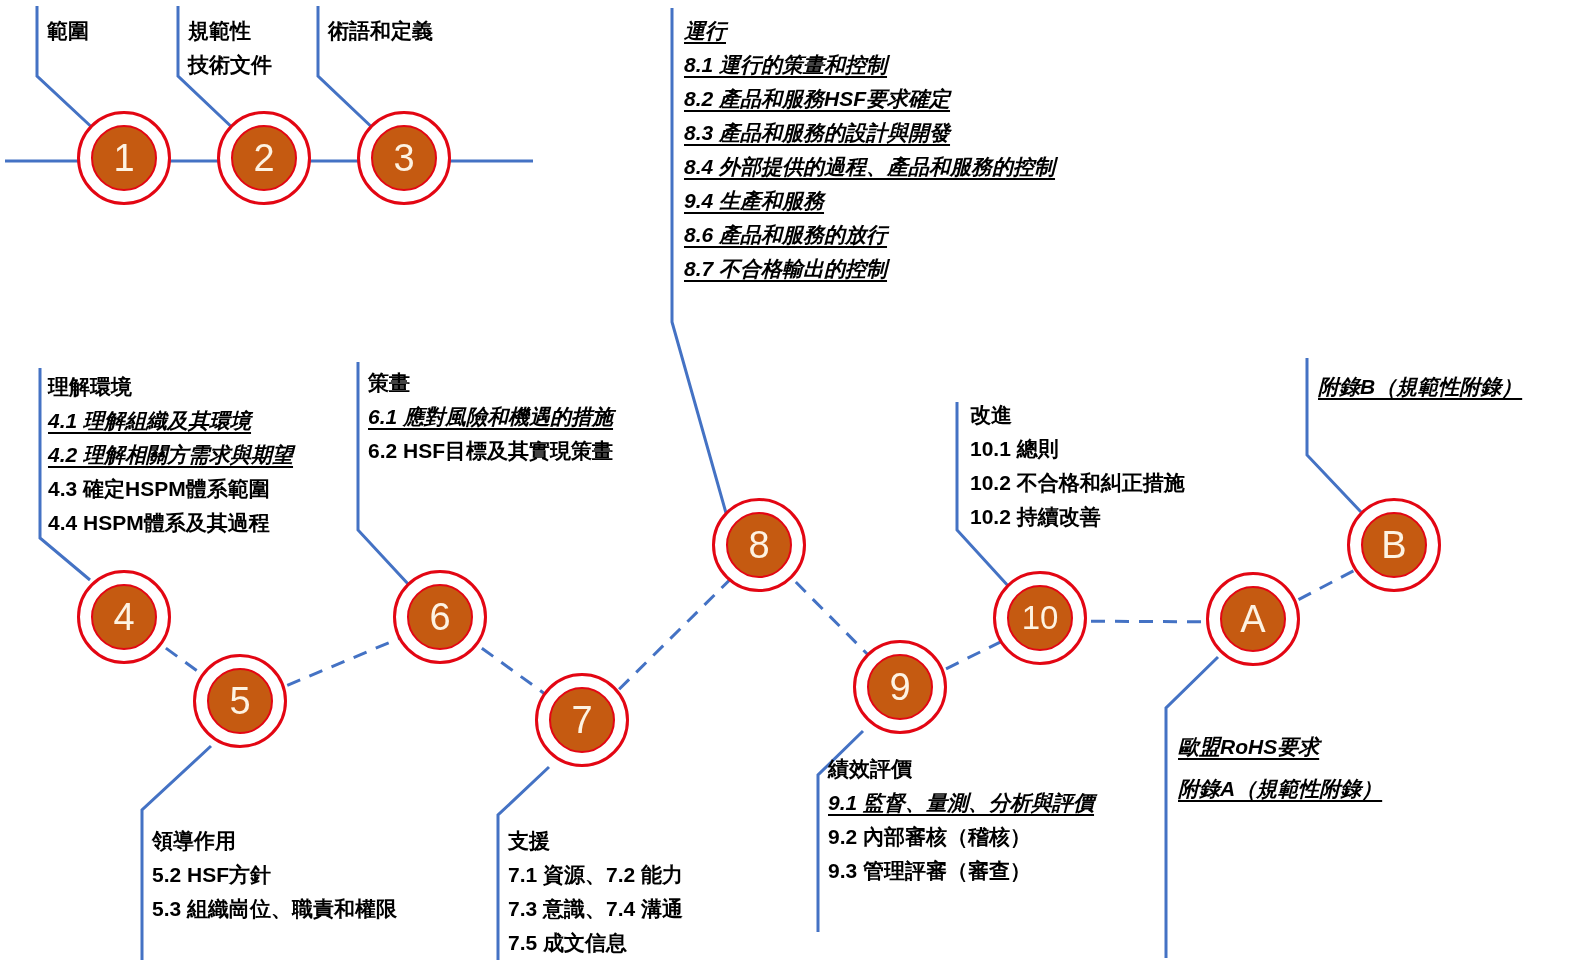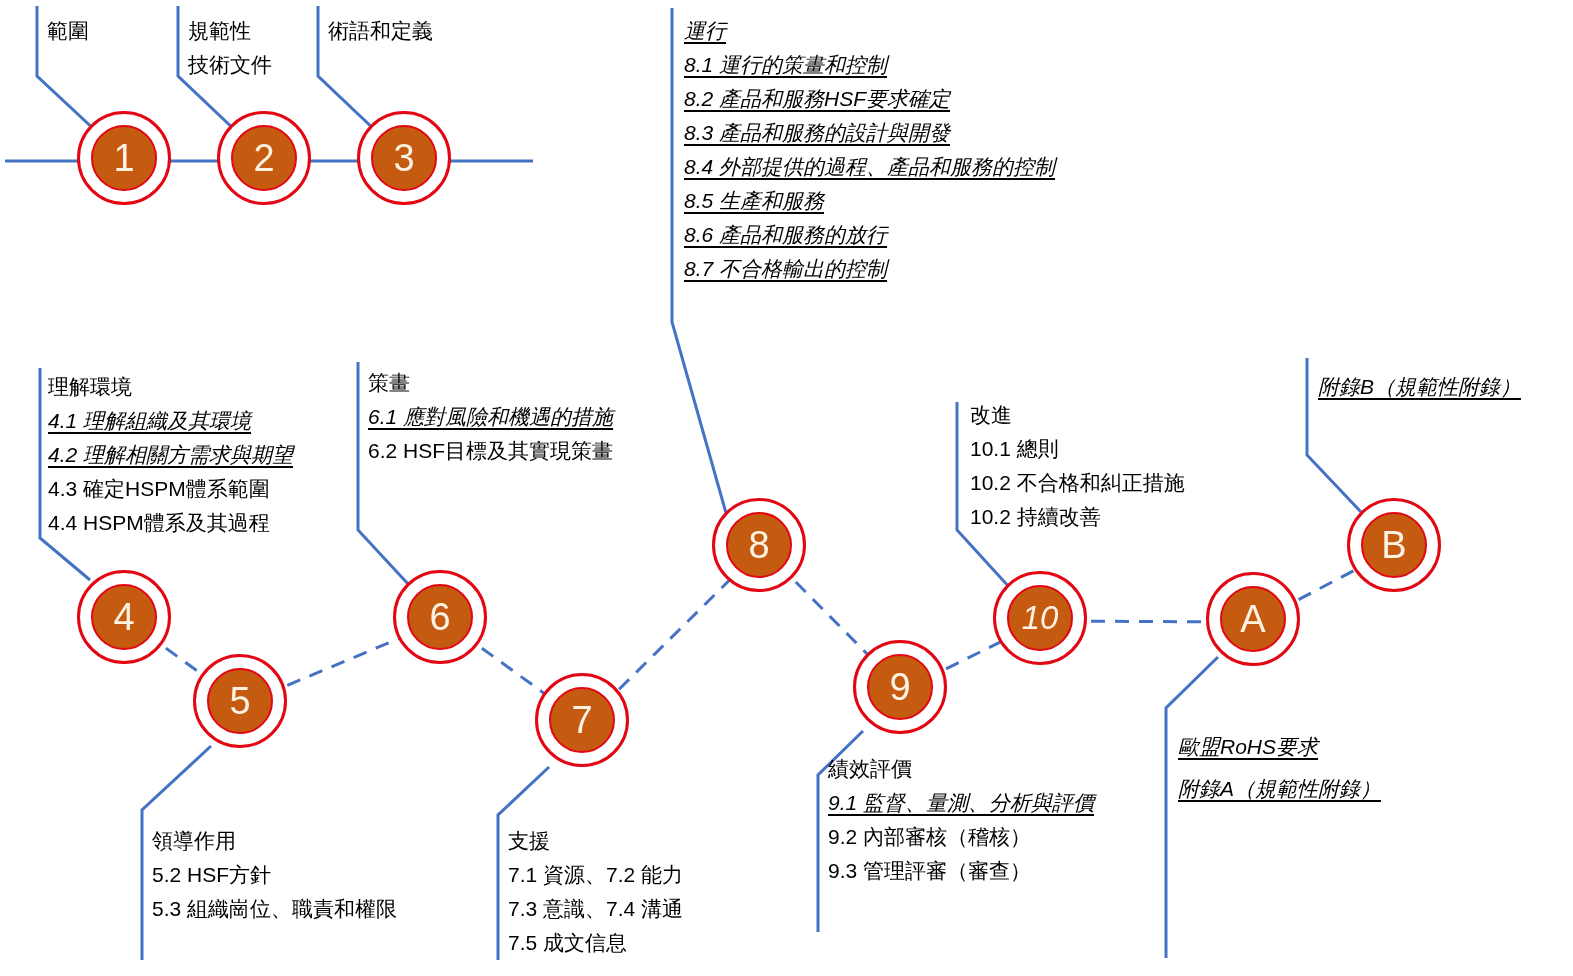--- a/index.html
+++ b/index.html
@@ -40,31 +40,31 @@
     border-radius: 50%;
     background: #c55a11;
     color: #fdf3e3;
     display: flex;
     align-items: center;
     justify-content: center;
     font-size: 38px;
     font-weight: 400;
     box-sizing: border-box;
   }
-  .node-inner.small { font-size: 33px; font-style: italic; }
+  .node-inner.small { font-size: 33px; }
   .callout {
     position: absolute;
     z-index: 3;
     color: #000000;
     white-space: nowrap;
   }
   .line {
     font-size: 21px;
     line-height: 34px;
-    font-weight: 400;
+    font-weight: 700;
   }
   .iu {
     font-style: italic;
     text-decoration: underline;
     text-decoration-thickness: 2px;
     text-underline-offset: 4px;
   }
   .annex .line { line-height: 42px; }
 </style>
 </head>
@@ -152,21 +152,21 @@
   <div class="callout" style="left:328px;top:14px">
     <div class="line">術語和定義</div>
   </div>
 
   <div class="callout" style="left:684px;top:14px">
     <div class="line iu">運行</div>
     <div class="line iu">8.1 運行的策畫和控制</div>
     <div class="line iu">8.2 產品和服務HSF要求確定</div>
     <div class="line iu">8.3 產品和服務的設計與開發</div>
     <div class="line iu">8.4 外部提供的過程、產品和服務的控制</div>
-    <div class="line iu">8.5 生產和服務</div>
+    <div class="line iu">9.4 生產和服務</div>
     <div class="line iu">8.6 產品和服務的放行</div>
     <div class="line iu">8.7 不合格輸出的控制</div>
   </div>
 
   <div class="callout" style="left:48px;top:370px">
     <div class="line">理解環境</div>
     <div class="line iu">4.1 理解組織及其環境</div>
     <div class="line iu">4.2 理解相關方需求與期望</div>
     <div class="line">4.3 確定HSPM體系範圍</div>
     <div class="line">4.4 HSPM體系及其過程</div>

